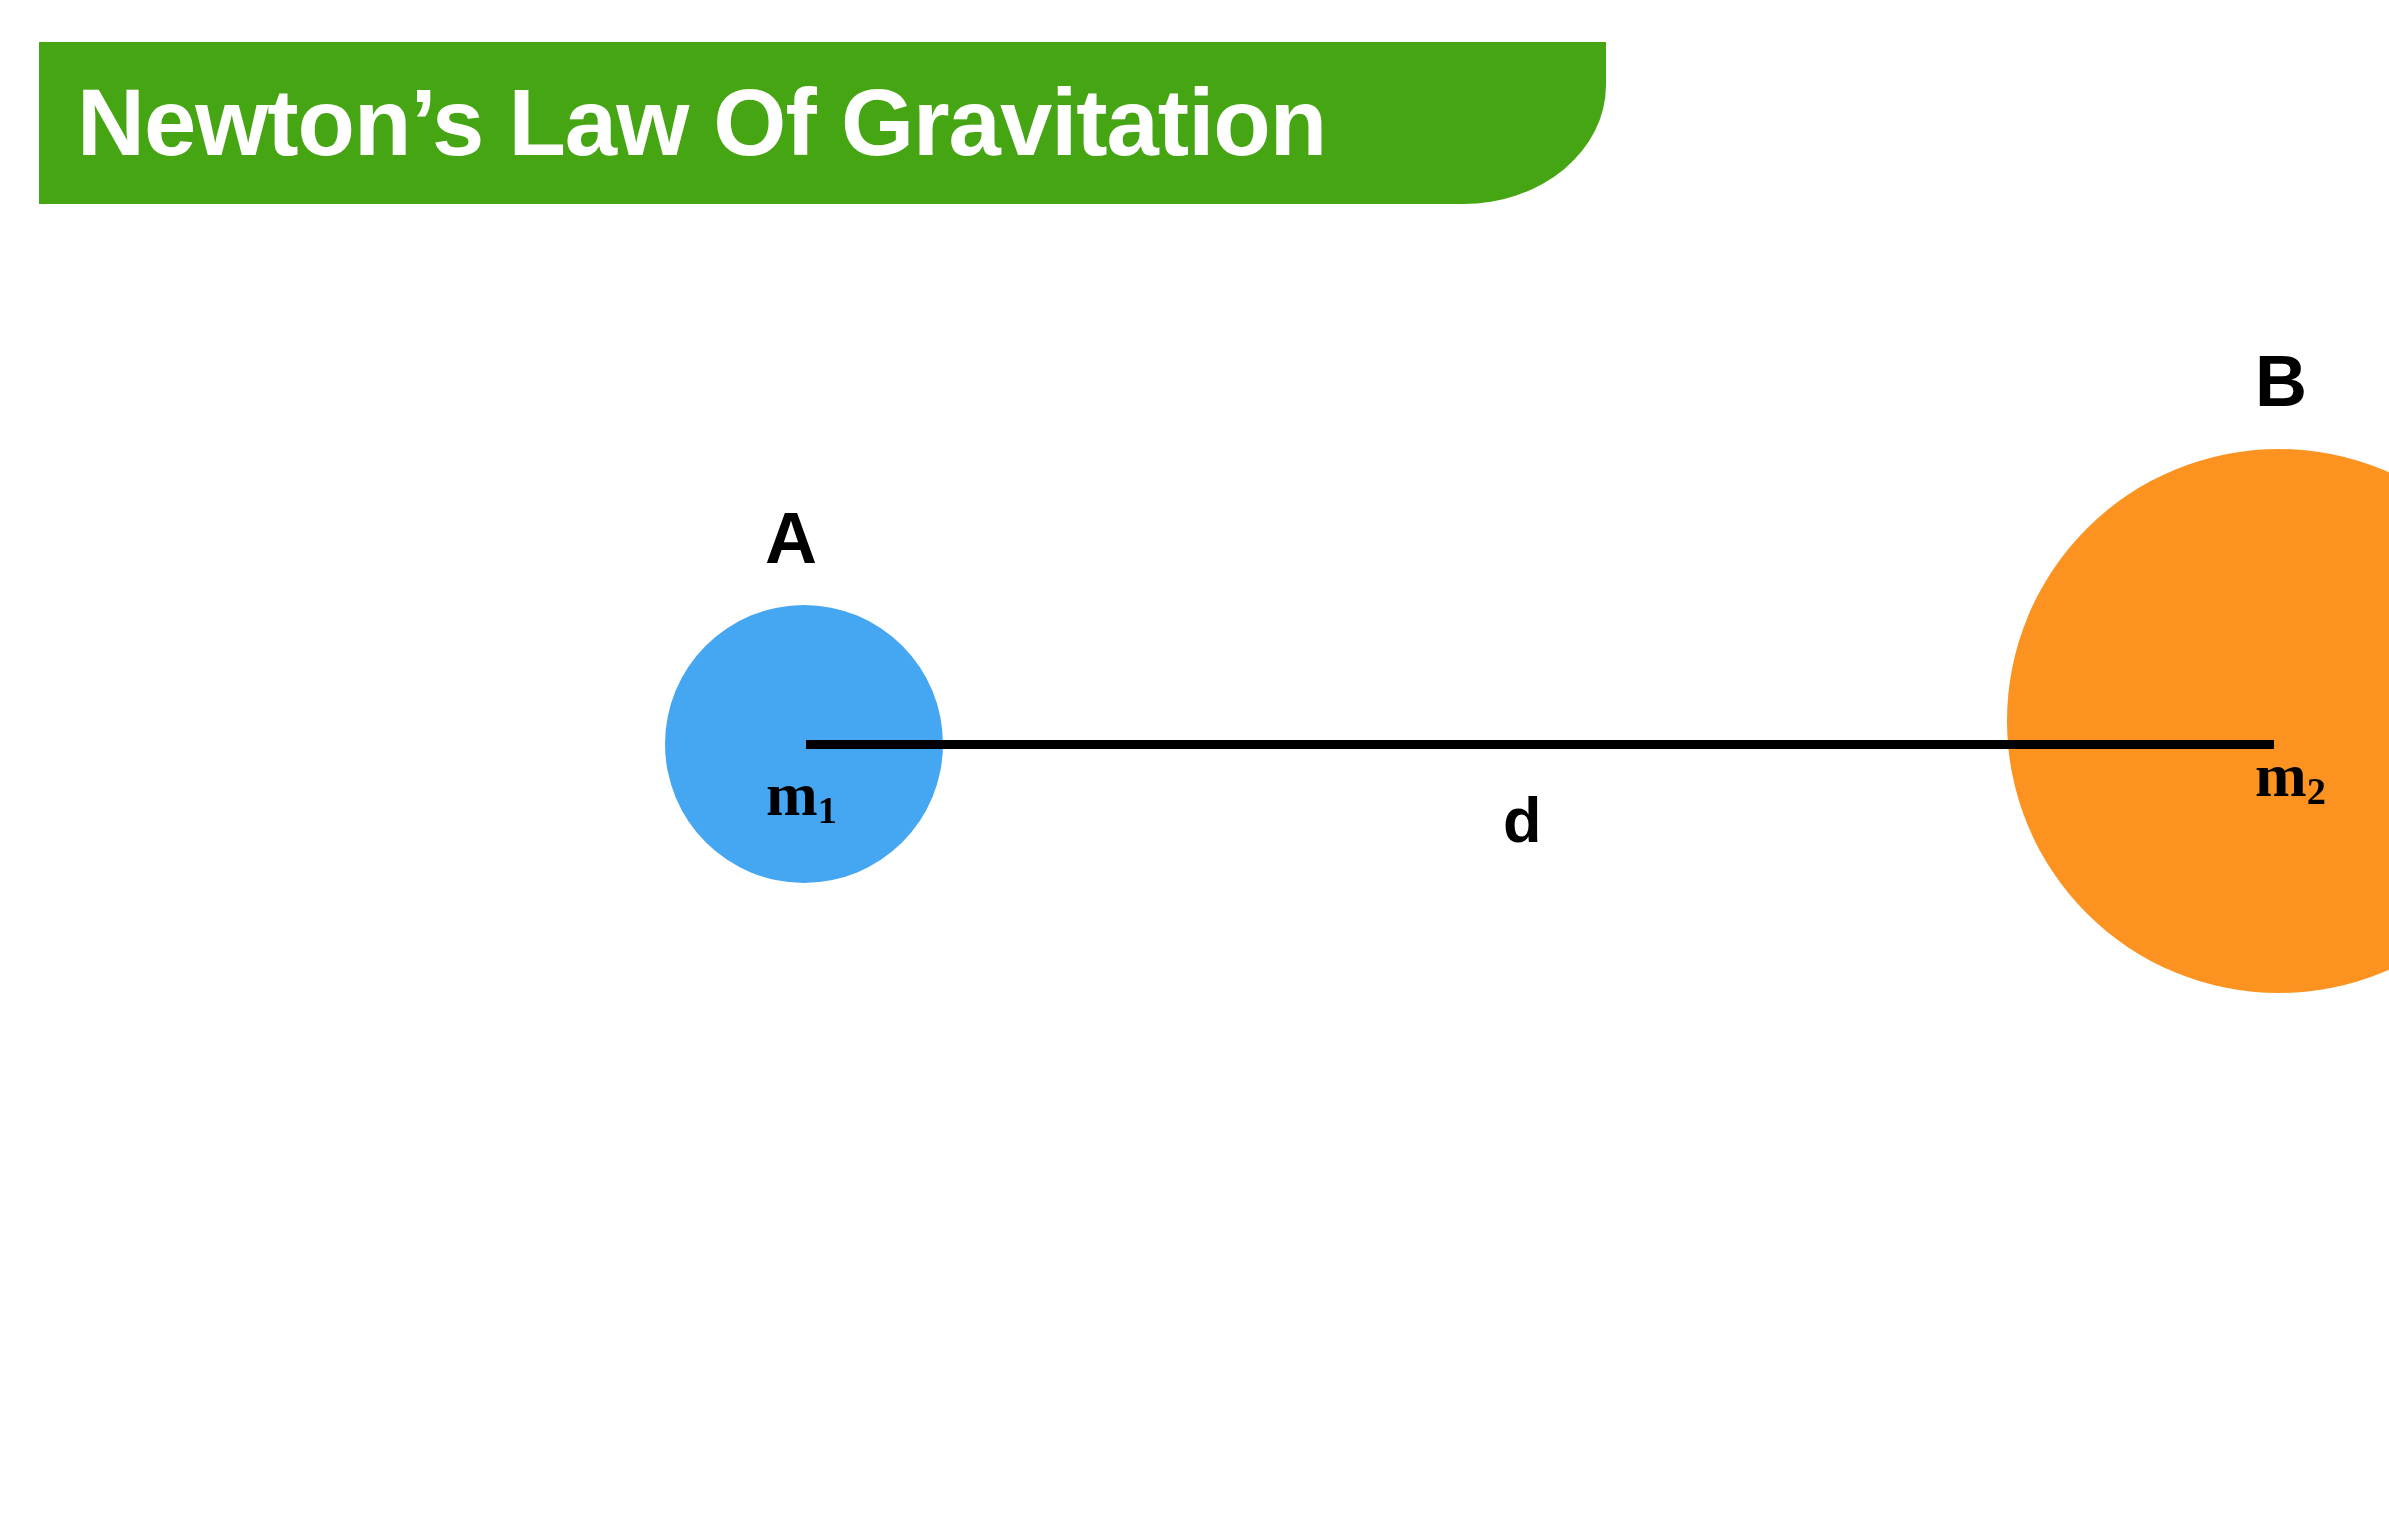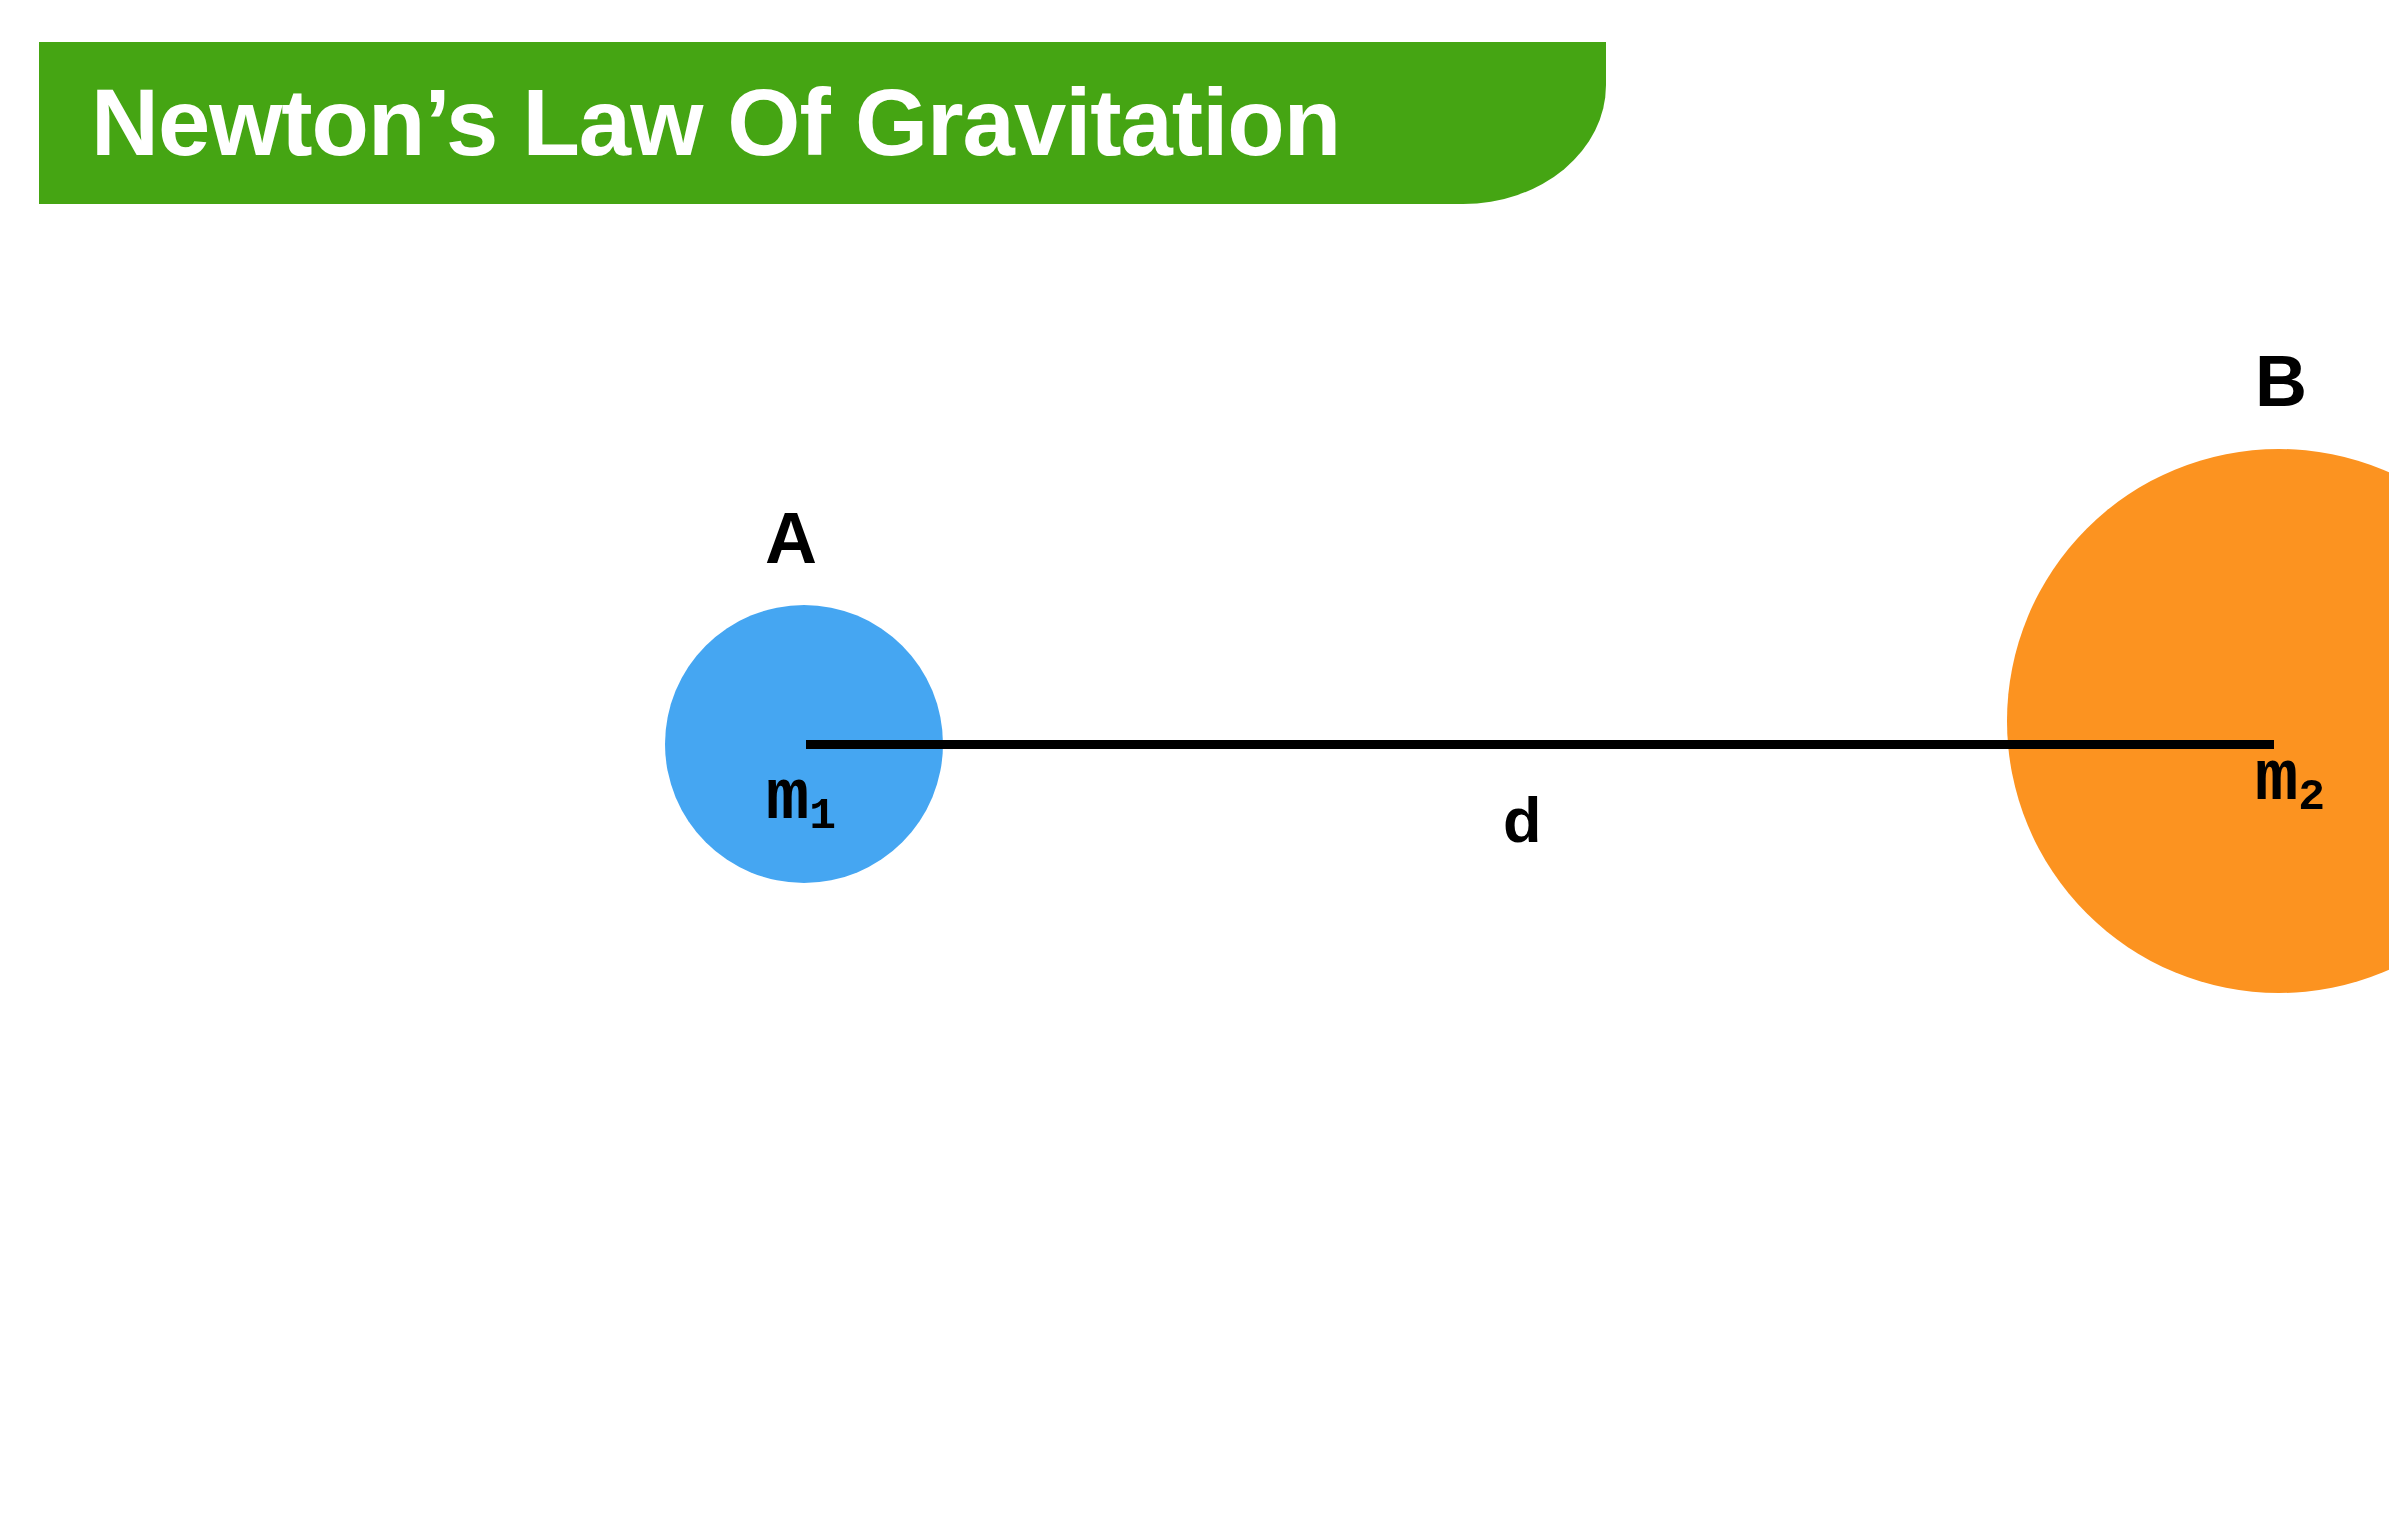--- a/index.html
+++ b/index.html
@@ -27,21 +27,21 @@
     border-bottom-right-radius: 143px 119px;
     display: flex;
     align-items: center;
   }
   #title-text {
     color: #ffffff;
     font-family: "Liberation Sans", sans-serif;
     font-weight: bold;
     font-size: 94px;
     letter-spacing: -1px;
-    margin-left: 52px;
+    margin-left: 38px;
     white-space: nowrap;
     line-height: 1;
   }
 
   
   #diagram {
     position: absolute;
     left: 0;
     top: 0;
     width: 2987px;
@@ -83,23 +83,23 @@
     left: 806px;
     top: 740px;
     width: 1468px;
     height: 8.6px;
     background: #000000;
   }
 
   .mass-symbol {
     position: absolute;
     color: #000000;
-    font-family: Liberation Mono, monospace;
+    font-family: Liberation Serif, serif;
     font-weight: bold;
-    font-size: 72px;
+    font-size: 62px;
     line-height: 1;
     white-space: nowrap;
   }
   .mass-symbol sub {
     font-size: 0.62em;
     vertical-align: baseline;
     position: relative;
     top: 0.22em;
     font-weight: bold;
   }

